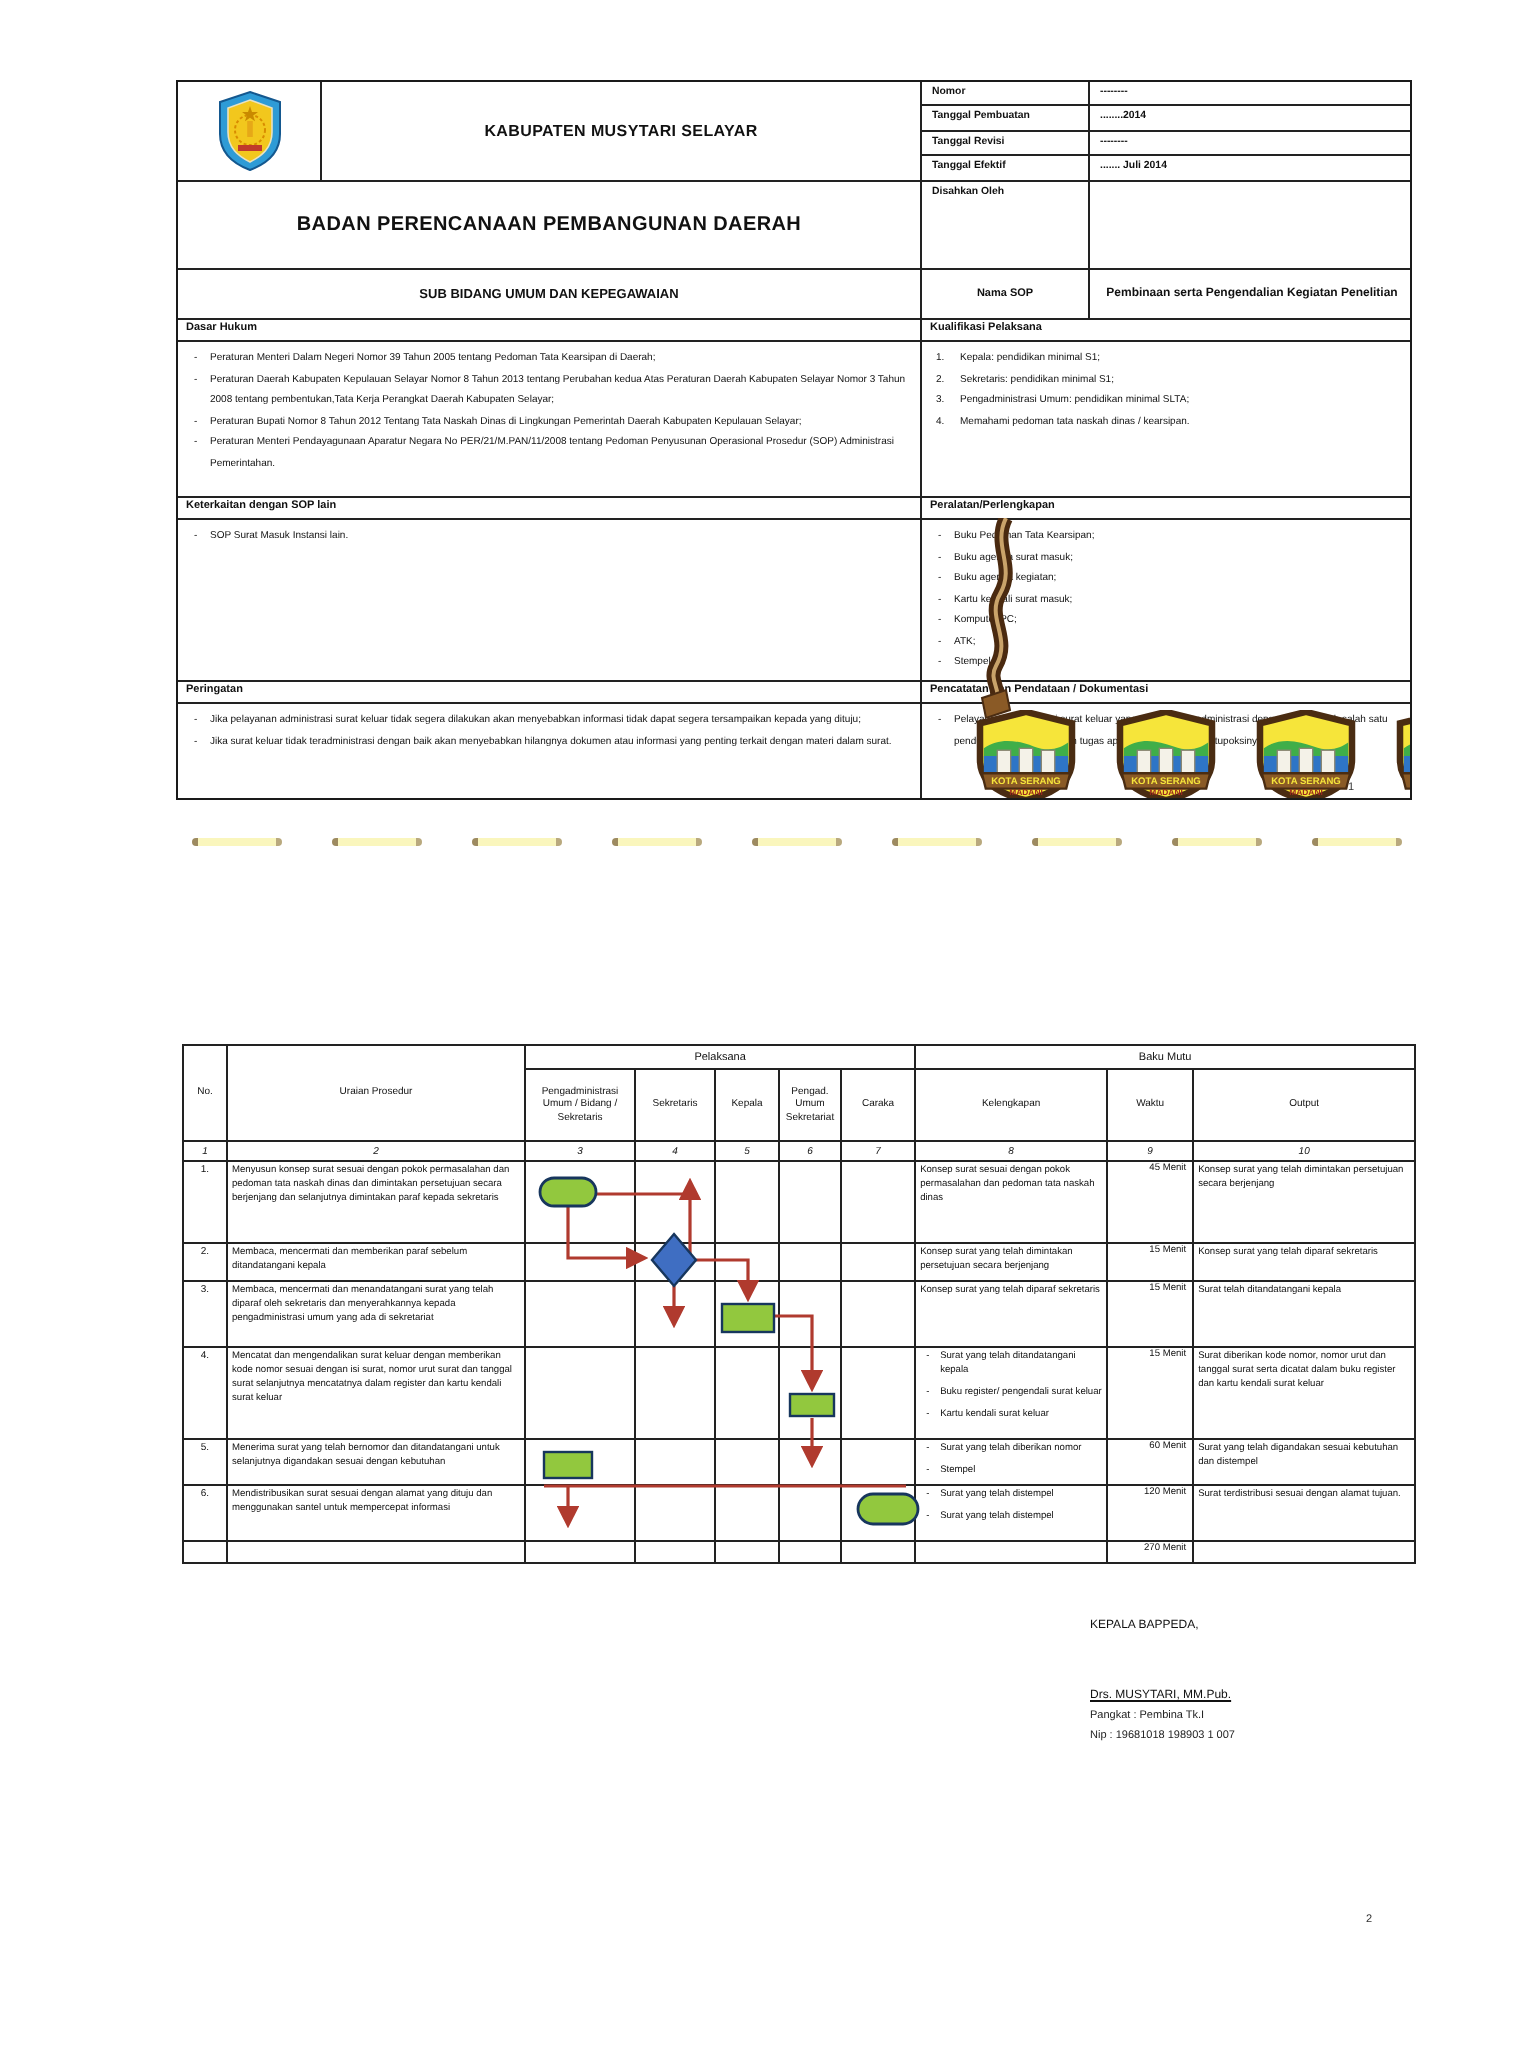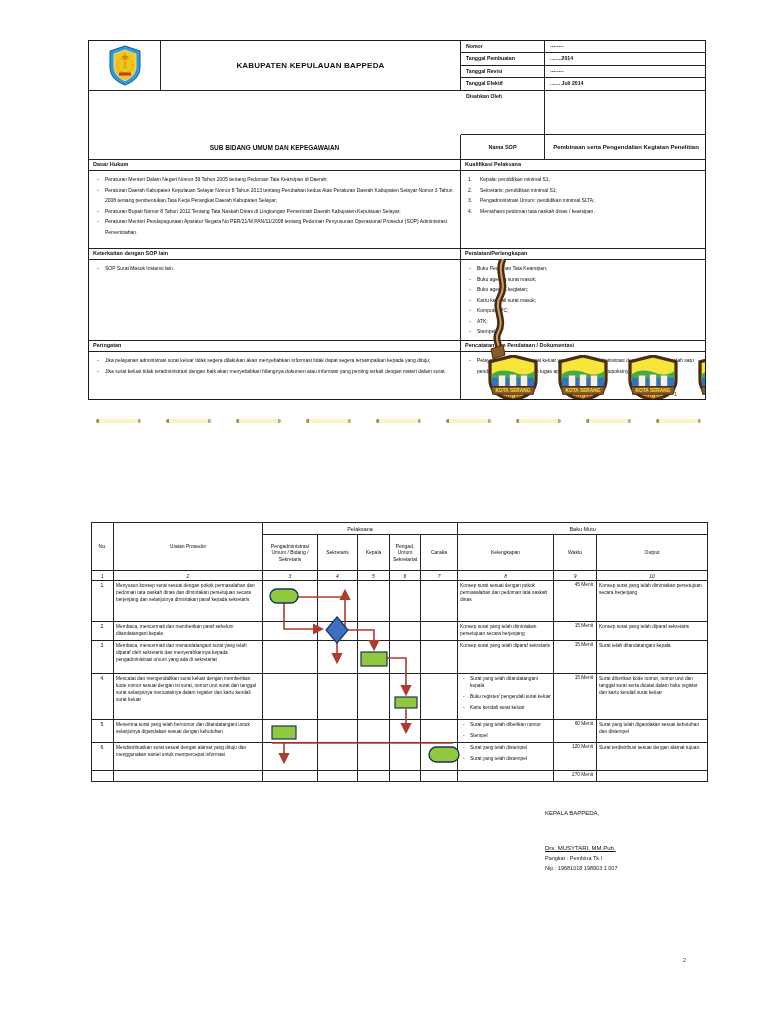--- a/index.html
+++ b/index.html
@@ -78,21 +78,22 @@
     </defs>
   </svg>
 
   <div class="abs p1">
 
     <div class="cell br bb c-center" style="left:0;top:0;width:72px;height:50px">
       <svg width="34" height="41" viewBox="0 0 34 41">
           <use href="#selayar-crest"></use>
         </svg>
     </div>
-    <div class="cell br bb c-center kab-title" style="left:72px;top:0;width:300px;height:50px">KABUPATEN KEPULAUAN BAPPEDA</div>
+    <div class="cell br bb c-center kab-title" style="left:72px;top:0;width:300px;height:50px">KABUPATEN MUSYTARI SELAYAR</div>
+    <div class="cell br bb c-center badan-title" style="left:0;top:50px;width:372px;height:44px">BADAN PERENCANAAN PEMBANGUNAN DAERAH</div>
     <div class="cell br bb c-center sub-title" style="left:0;top:94px;width:372px;height:25px">SUB BIDANG UMUM DAN KEPEGAWAIAN</div>
 
     <div class="cell br bb mlabel" style="left:372px;top:0;width:84px;height:12px">Nomor</div>
     <div class="cell bb mvalue" style="left:456px;top:0;width:162px;height:12px">--------</div>
     <div class="cell br bb mlabel" style="left:372px;top:12px;width:84px;height:13px">Tanggal Pembuatan</div>
     <div class="cell bb mvalue" style="left:456px;top:12px;width:162px;height:13px">........2014</div>
     <div class="cell br bb mlabel" style="left:372px;top:25px;width:84px;height:12px">Tanggal Revisi</div>
     <div class="cell bb mvalue" style="left:456px;top:25px;width:162px;height:12px">--------</div>
     <div class="cell br bb mlabel" style="left:372px;top:37px;width:84px;height:13px">Tanggal Efektif</div>
     <div class="cell bb mvalue" style="left:456px;top:37px;width:162px;height:13px">....... Juli 2014</div>

